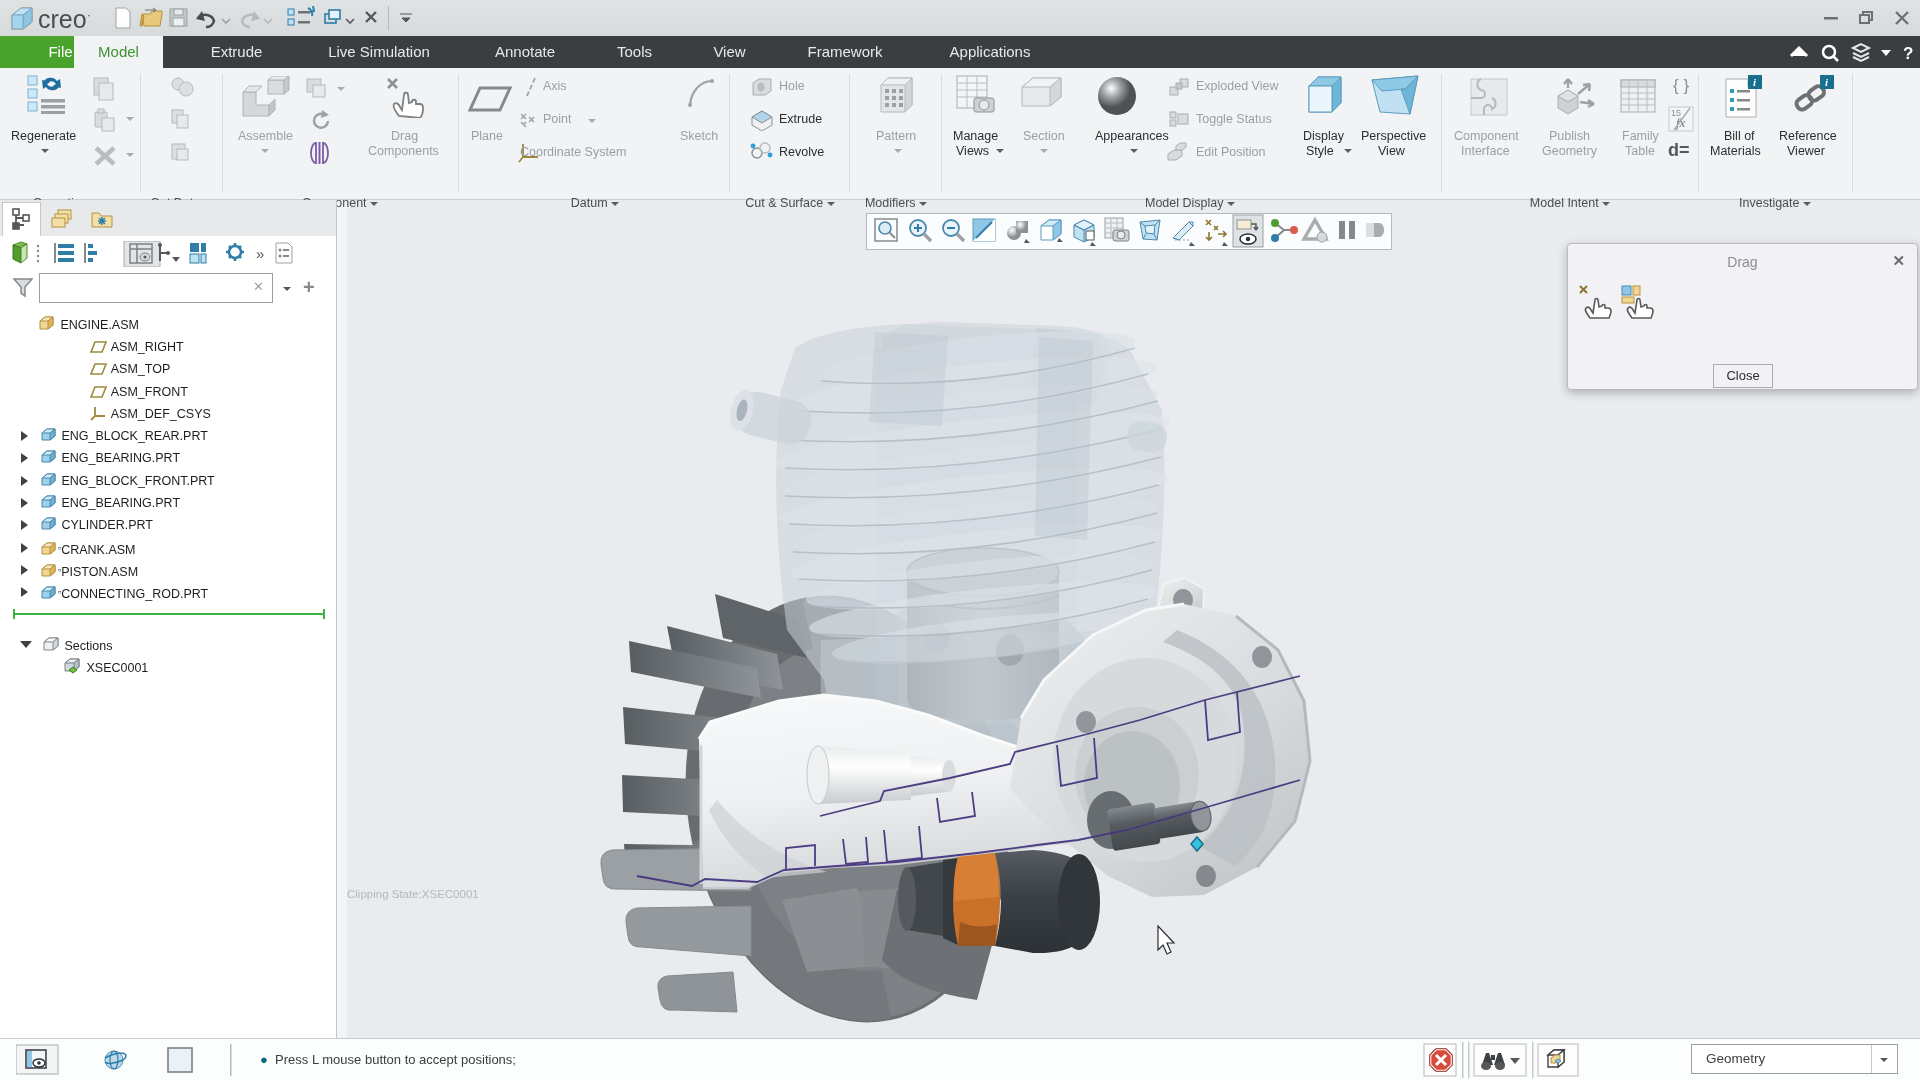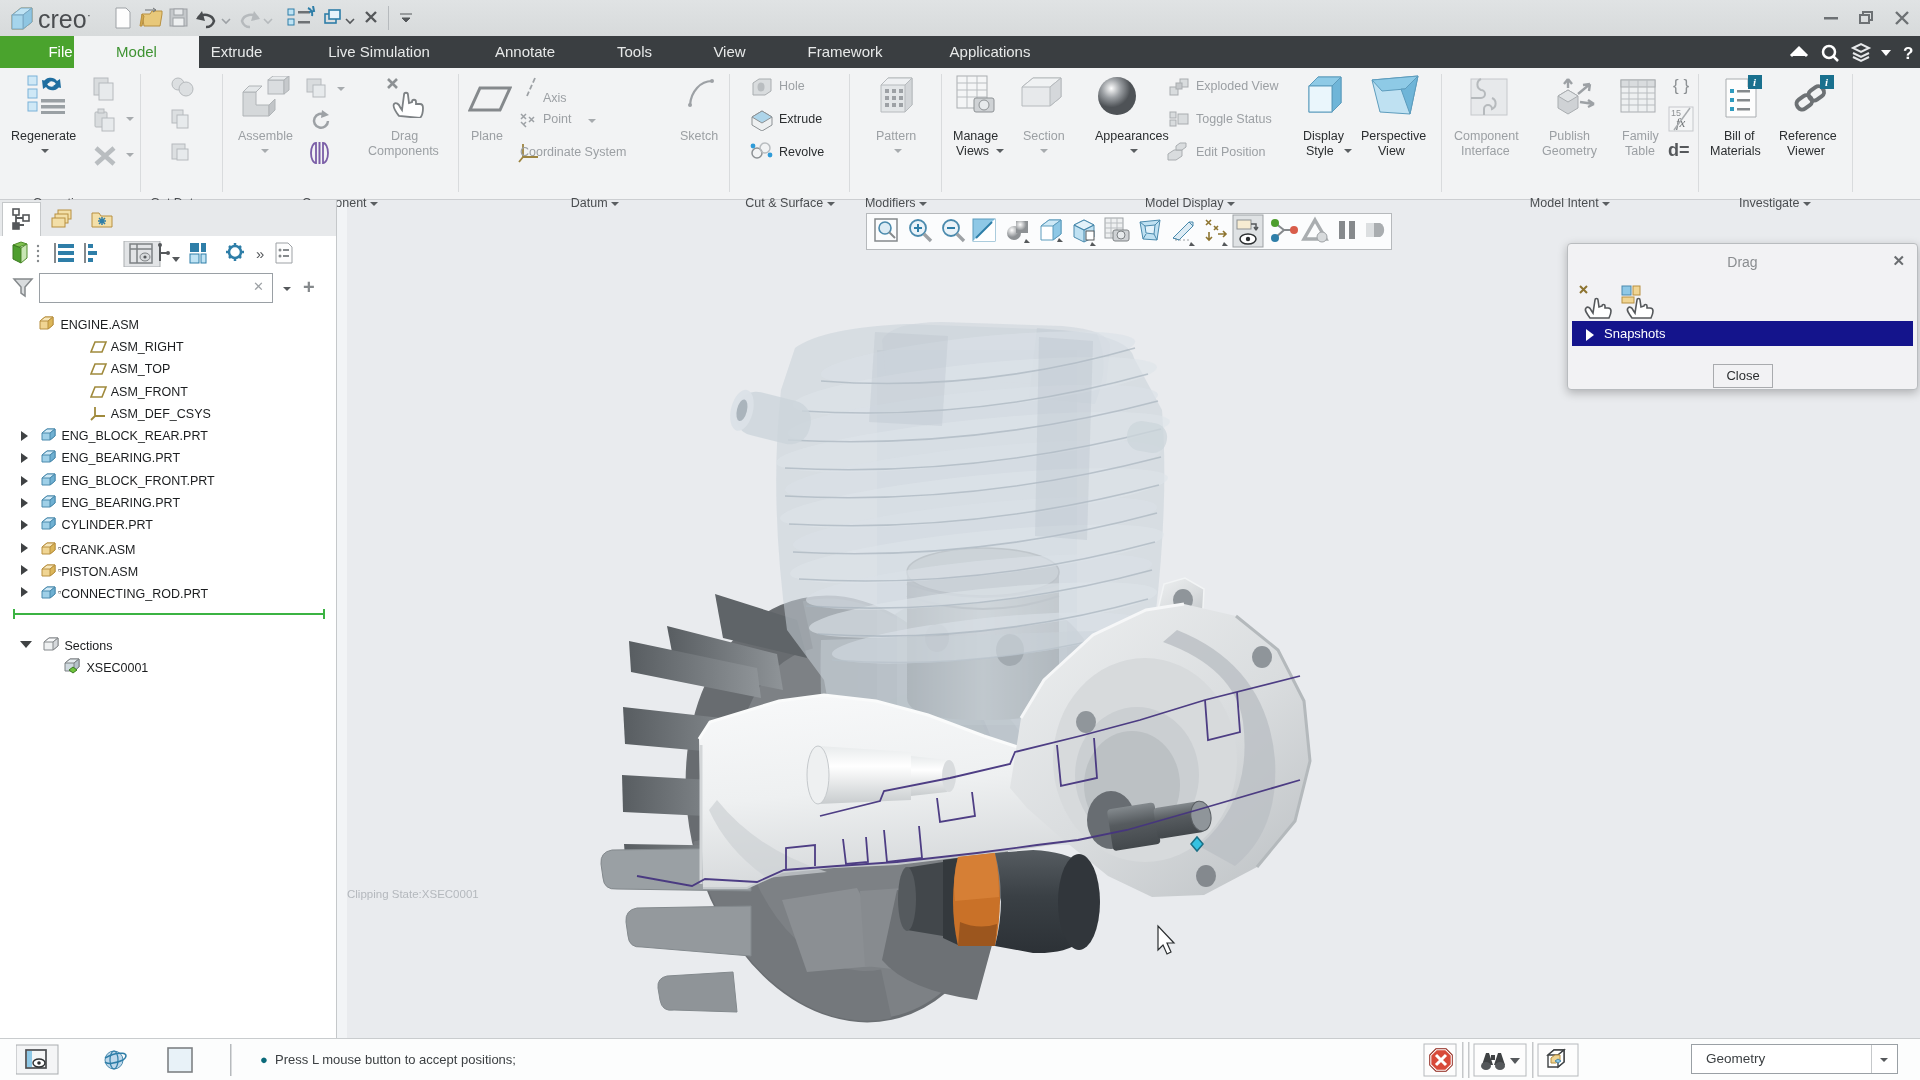--- a/index.html
+++ b/index.html
@@ -9,21 +9,21 @@
 #titlebar { position:absolute; left:0; top:0; width:1920px; height:36px;
   background:linear-gradient(#e0e3e4,#d7dadb); }
 #title { position:absolute; left:0; right:0; top:9px; text-align:center;
   font-size:14.5px; color:#3c3f41; }
 .qicon { position:absolute; top:6px; }
 
 #tabstrip { position:absolute; left:0; top:36px; width:1920px; height:32px; background:#3a3e41; }
 .tab { position:absolute; top:0; height:32px; line-height:32px; color:#e7e9e9;
   font-size:15px; text-align:center; }
 #tab-file { left:0; width:74px; background:#4aa32d; color:#fff;padding-left:47px; }
-#tab-model { left:74px; width:125px; background:#f2f3f4; color:#3f9332; }
+#tab-model { left:74px; width:89px; background:#f2f3f4; color:#3f9332; }
 
 #ribbon { position:absolute; left:0; top:68px; width:1920px; height:132px; background:#f2f3f4;
   border-bottom:1px solid #ccced1; }
 .rsep { position:absolute; top:6px; height:118px; width:1px; background:#d9dbdd; }
 .rgl { position:absolute; top:128px; font-size:12.5px; color:#4a4d50; text-align:center; white-space:nowrap; }
 .rlab { position:absolute; font-size:12.5px; color:#2b2e30; white-space:nowrap; }
 .rlab.dis { color:#9ca0a4; }
 .caret { display:inline-block; width:0; height:0; border-left:4px solid transparent;
   border-right:4px solid transparent; border-top:4px solid #5a5e61; vertical-align:middle; }
 .caret.dis { border-top-color:#a7abae; }
@@ -538,21 +538,21 @@
     <div class="rlab dis" style="left:391px;top:61px;">Drag</div>
     <div class="rlab dis" style="left:368px;top:76px;">Components</div>
 
     <svg style="position:absolute;left:468px;top:17px" width="44" height="28" viewBox="0 0 44 28">
       <path d="M12 3 L42 3 L32 25 L2 25 Z" fill="none" stroke="#85898c" stroke-width="3"></path>
     </svg>
     <div class="rlab dis" style="left:471px;top:61px;">Plane</div>
     <svg style="position:absolute;left:524px;top:9px" width="14" height="20" viewBox="0 0 14 20">
       <path d="M11 1 L3 19" stroke="#9da1a5" stroke-width="1.8" stroke-dasharray="5 2.5"></path>
     </svg>
-    <div class="rlab dis" style="left:543px;top:11px;margin-top:12px;">Axis</div>
+    <div class="rlab dis" style="left:543px;top:11px;">Axis</div>
     <svg style="position:absolute;left:519px;top:44px" width="18" height="16" viewBox="0 0 18 16">
       <path d="M2 2 l5 5 M7 2 l-5 5 M10 5 l5 5 M15 5 l-5 5 M2 10 l5 5 M7 10 l-2 2" stroke="#9da1a5" stroke-width="1.5"></path>
     </svg>
     <div class="rlab dis" style="left:543px;top:44px;">Point</div>
     <div class="caret dis" style="position:absolute;left:588px;top:51px;"></div>
     <svg style="position:absolute;left:518px;top:74px" width="22" height="22" viewBox="0 0 22 22">
       <path d="M5 2 L5 15 L20 15 M5 15 L1 20" stroke="#9d8440" stroke-width="1.8" fill="none"></path>
     </svg>
     <div class="rlab dis" style="left:520px;top:77px;">Coordinate System</div>
     <svg style="position:absolute;left:686px;top:9px" width="30" height="32" viewBox="0 0 30 32">
@@ -902,21 +902,20 @@
     <svg style="position:absolute;left:10px;top:40px" width="80" height="36" viewBox="0 0 80 36">
       <path d="M2 2 l7 7 M9 2 l-7 7" stroke="#8d7430" stroke-width="2"></path>
       <path d="M12 34 c-3-4 -6-8 -4-10 c2-2 4 0 5 2 l2 3 l2 -13 c0-2 3-2 3 0 l1 7 l3 -1 c0-2 3-2 3 0 l0 2 l3 0 c2 0 3 1 3 3 c0 3 -1 5 -2 7 z" fill="#fff" stroke="#55585b" stroke-width="1.6"></path>
       <g transform="translate(42,0)">
           <rect x="2" y="2" width="9" height="9" fill="#8ec8e6" stroke="#4a8aad"></rect>
           <rect x="13" y="2" width="7" height="9" fill="#f0d593" stroke="#b89040"></rect>
           <rect x="2" y="13" width="12" height="6" fill="#f0d593" stroke="#b89040"></rect>
       <path d="M12 34 c-3-4 -6-8 -4-10 c2-2 4 0 5 2 l2 3 l2 -13 c0-2 3-2 3 0 l1 7 l3 -1 c0-2 3-2 3 0 l0 2 l3 0 c2 0 3 1 3 3 c0 3 -1 5 -2 7 z" fill="#fff" stroke="#55585b" stroke-width="1.6"></path>
         </g>
     </svg>
-    <div id="snapbar"><span style="display:inline-block;width:0;height:0;border-top:6px solid transparent;border-bottom:6px solid transparent;border-left:8px solid #fff;margin:0 10px 0 14px;vertical-align:middle;"></span>Snapshots</div>
     <div id="closebtn">Close</div>
   </div>
 
   <div id="statusbar">
     <div id="statustext"><span style="color:#0b6a7a">●</span>&nbsp; Press L mouse button to accept positions;</div>
     <div id="geocombo">Geometry<span style="position:absolute;right:0;top:0;width:26px;height:28px;border-left:1px solid #c5c8ca;"></span>
       <span class="caret" style="position:absolute;right:9px;top:13px;border-top-color:#55585b;"></span></div>
     <svg style="position:absolute;left:16px;top:5px" width="220" height="32" viewBox="0 0 220 32">
       <rect x="0" y="1" width="42" height="29" fill="#f4f5f6" stroke="#a9adb0"></rect>
       <g transform="translate(10,6)">

